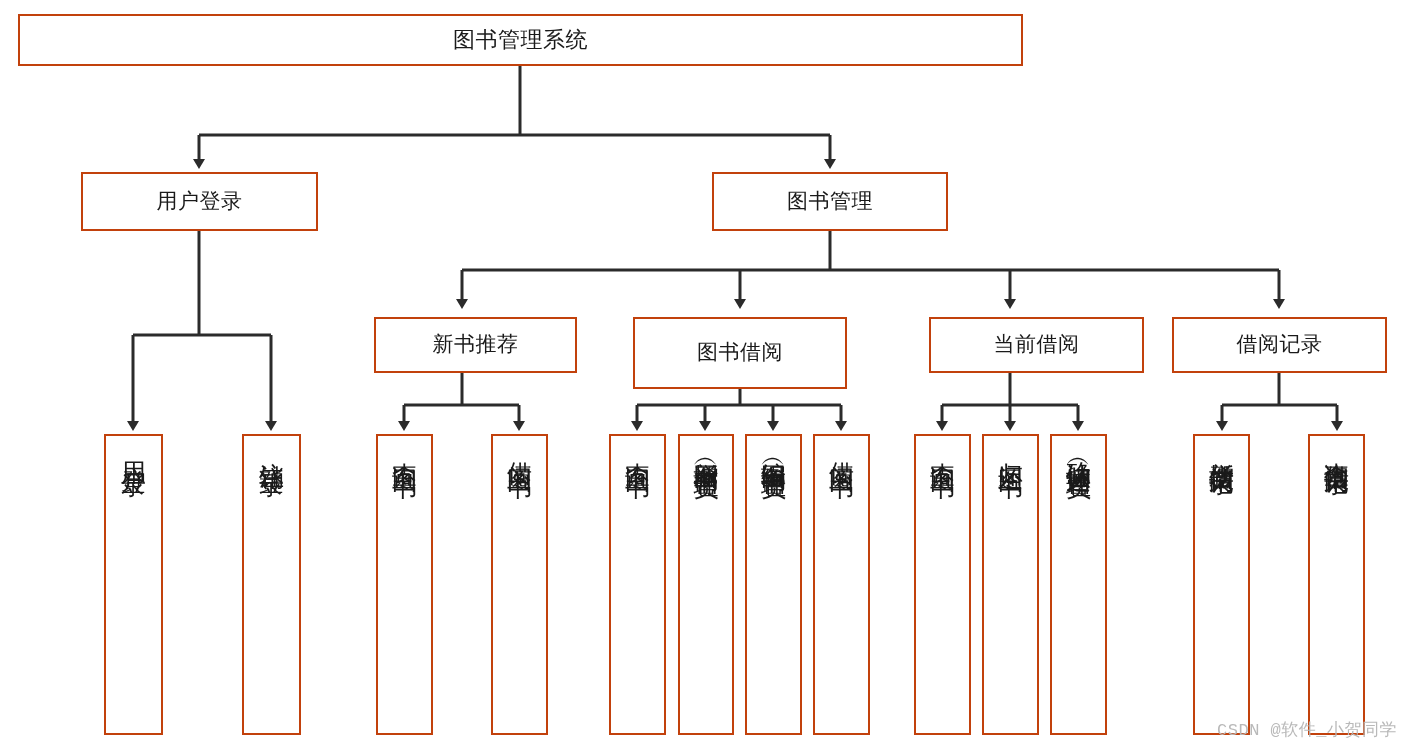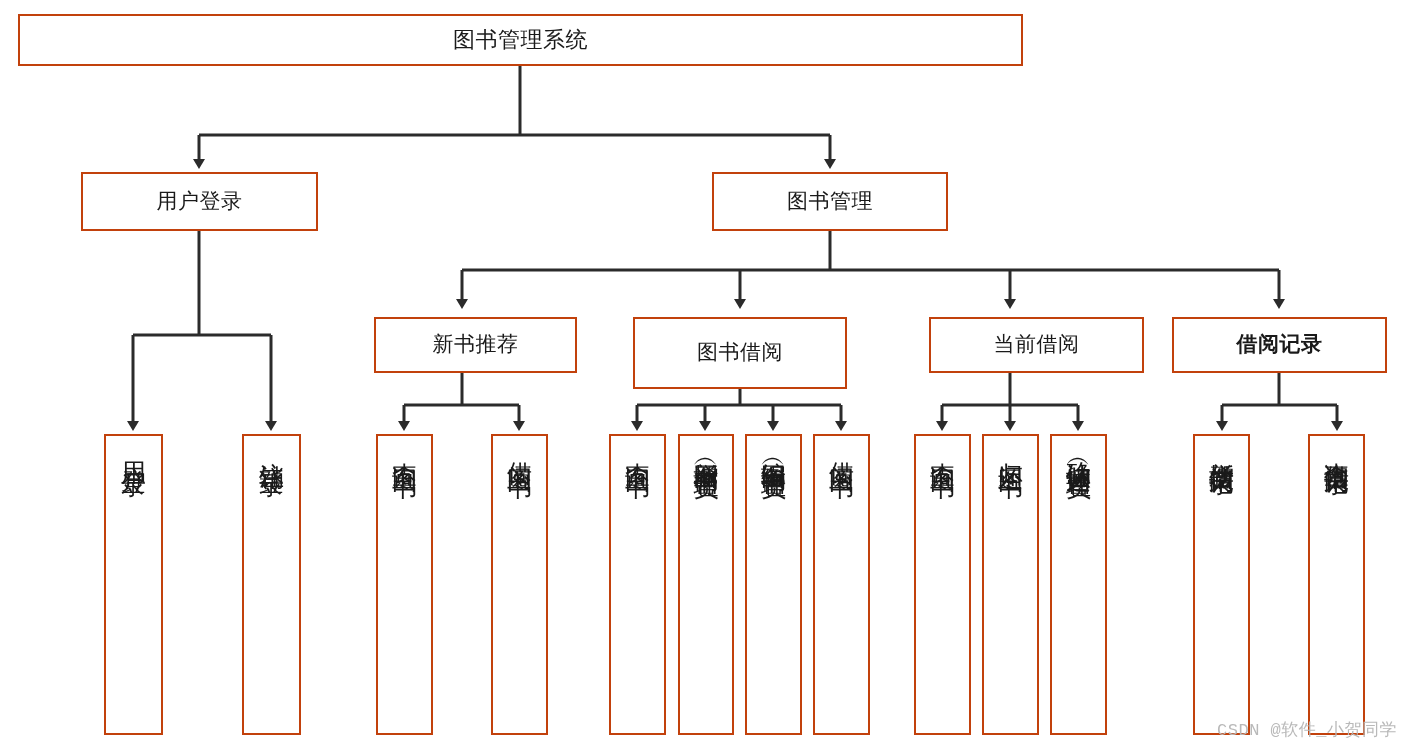--- a/index.html
+++ b/index.html
@@ -149,21 +149,21 @@
 
   <div class="node horiz" style="left:374px; top:317px; width:203px; height:56px;justify-content:center;">
     <span class="label">新书推荐</span>
   </div>
   <div class="node horiz" style="left:633px; top:317px; width:214px; height:72px;">
     <span class="label">图书借阅</span>
   </div>
   <div class="node horiz" style="left:902px; top:317px; width:215px; height:56px;margin-left:27px;">
     <span class="label">当前借阅</span>
   </div>
-  <div class="node horiz" style="left:1172px; top:317px; width:215px; height:56px;font-weight:bold;">
+  <div class="node horiz" style="left:1172px; top:317px; width:215px; height:56px;">
     <span class="label">借阅记录</span>
   </div>
 
   <div class="node vert" style="left:104px; top:434px; width:59px; height:301px;">
     <span class="label">用户登录</span>
   </div>
   <div class="node vert" style="left:242px; top:434px; width:59px; height:301px;">
     <span class="label">注销登录</span>
   </div>
 

